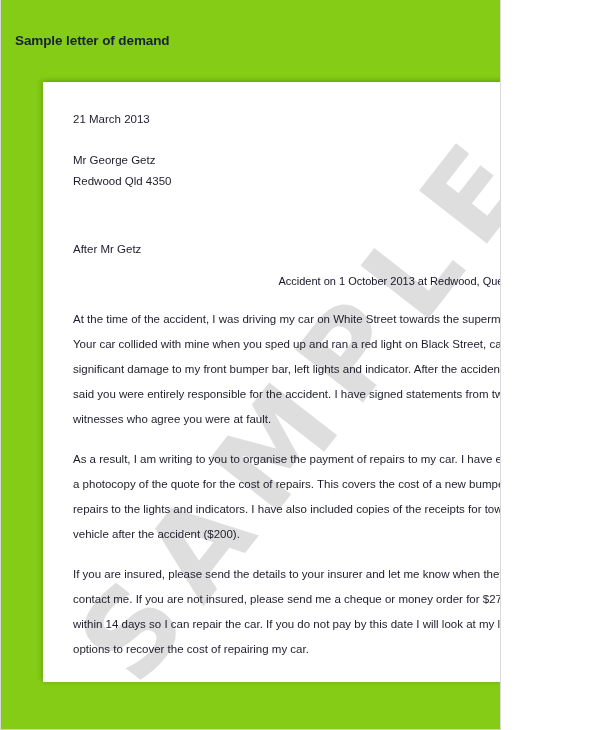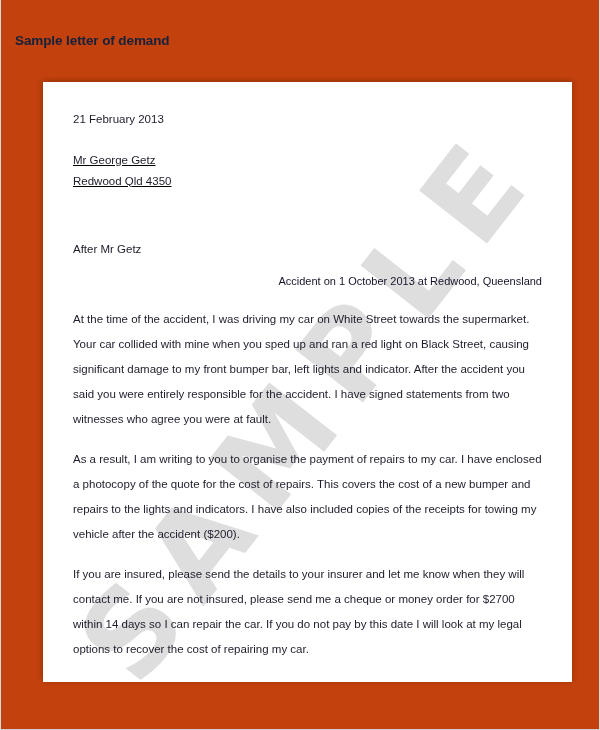--- a/index.html
+++ b/index.html
@@ -13,27 +13,27 @@
     font-family: "Liberation Sans", sans-serif;
     overflow: hidden;
     position: relative;
   }
 
   
   .viewport {
     position: absolute;
     left: 0;
     top: 0;
-    width: 600px;
+    width: 501px;
     height: 730px;
     box-sizing: border-box;
     border-left: 1px solid #d9d9d9;
     border-right: 1px solid #d9d9d9;
     border-bottom: 1px solid #cfcfcf;
-    background: #c2410c;
+    background: #84cc16;
     overflow: hidden;
   }
 
   
   .page-title {
     position: absolute;
     left: 14px;
     top: 33px;
     font-size: 13.5px;
     font-weight: bold;
@@ -87,21 +87,20 @@
 
   .letter-date {
     font-size: 11.5px;
     color: #1d1d2b;
     line-height: 1.0;
     margin: 0 0 24px 0;
   }
 
   .address-block {
     margin: 0 0 52px 0;
-    text-decoration: underline;
   }
   .address-line {
     font-size: 11.5px;
     color: #1d1d2b;
     line-height: 21px;
     margin: 0;
   }
 
   .salutation {
     font-size: 11.5px;
@@ -133,21 +132,21 @@
 <div class="viewport">
 
   <div class="page-title">Sample letter of demand</div>
 
   <div class="sheet">
 
     <div class="watermark">SAMPLE</div>
 
     <div class="letter-body">
 
-      <p class="letter-date">21 February 2013</p>
+      <p class="letter-date">21 March 2013</p>
 
       <div class="address-block">
         <p class="address-line">Mr George Getz</p>
         <p class="address-line">Redwood Qld 4350</p>
       </div>
 
       <p class="salutation">After Mr Getz</p>
 
       <p class="subject-heading">Accident on 1 October 2013 at Redwood, Queensland</p>
 

